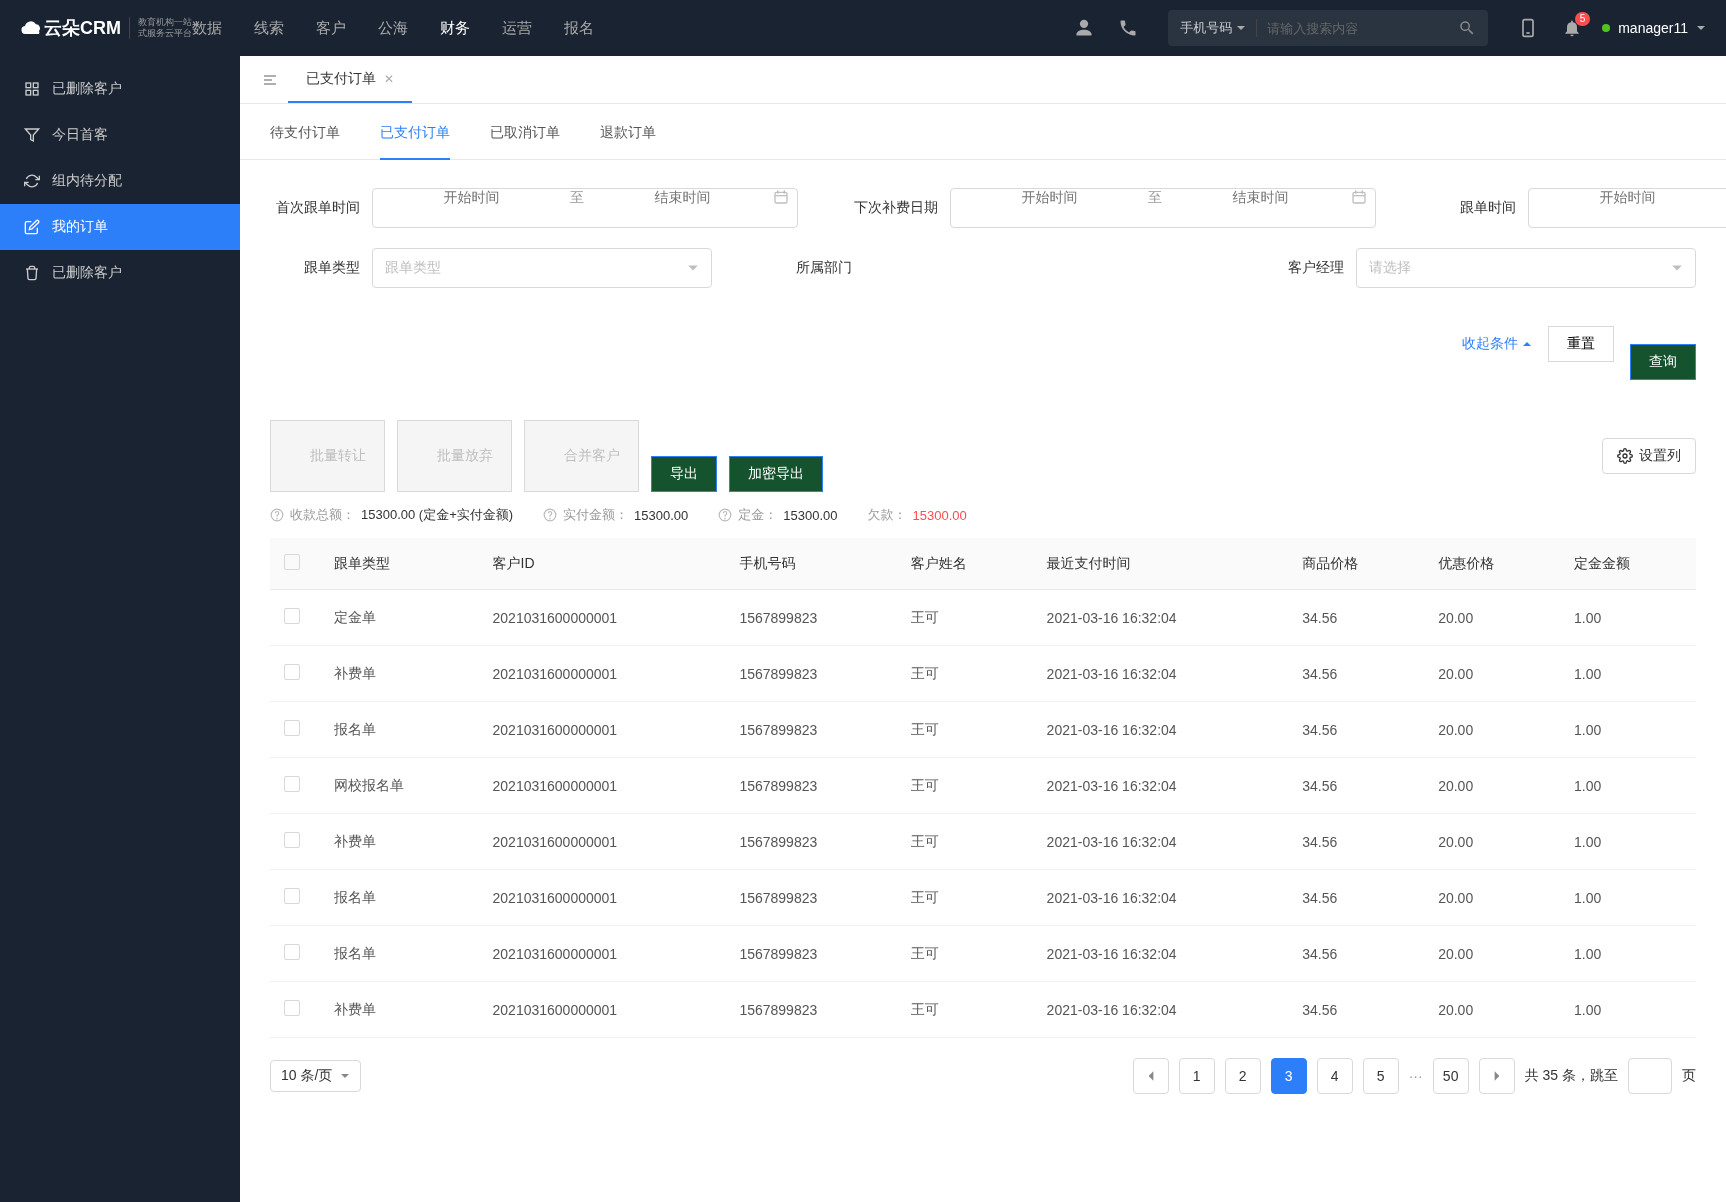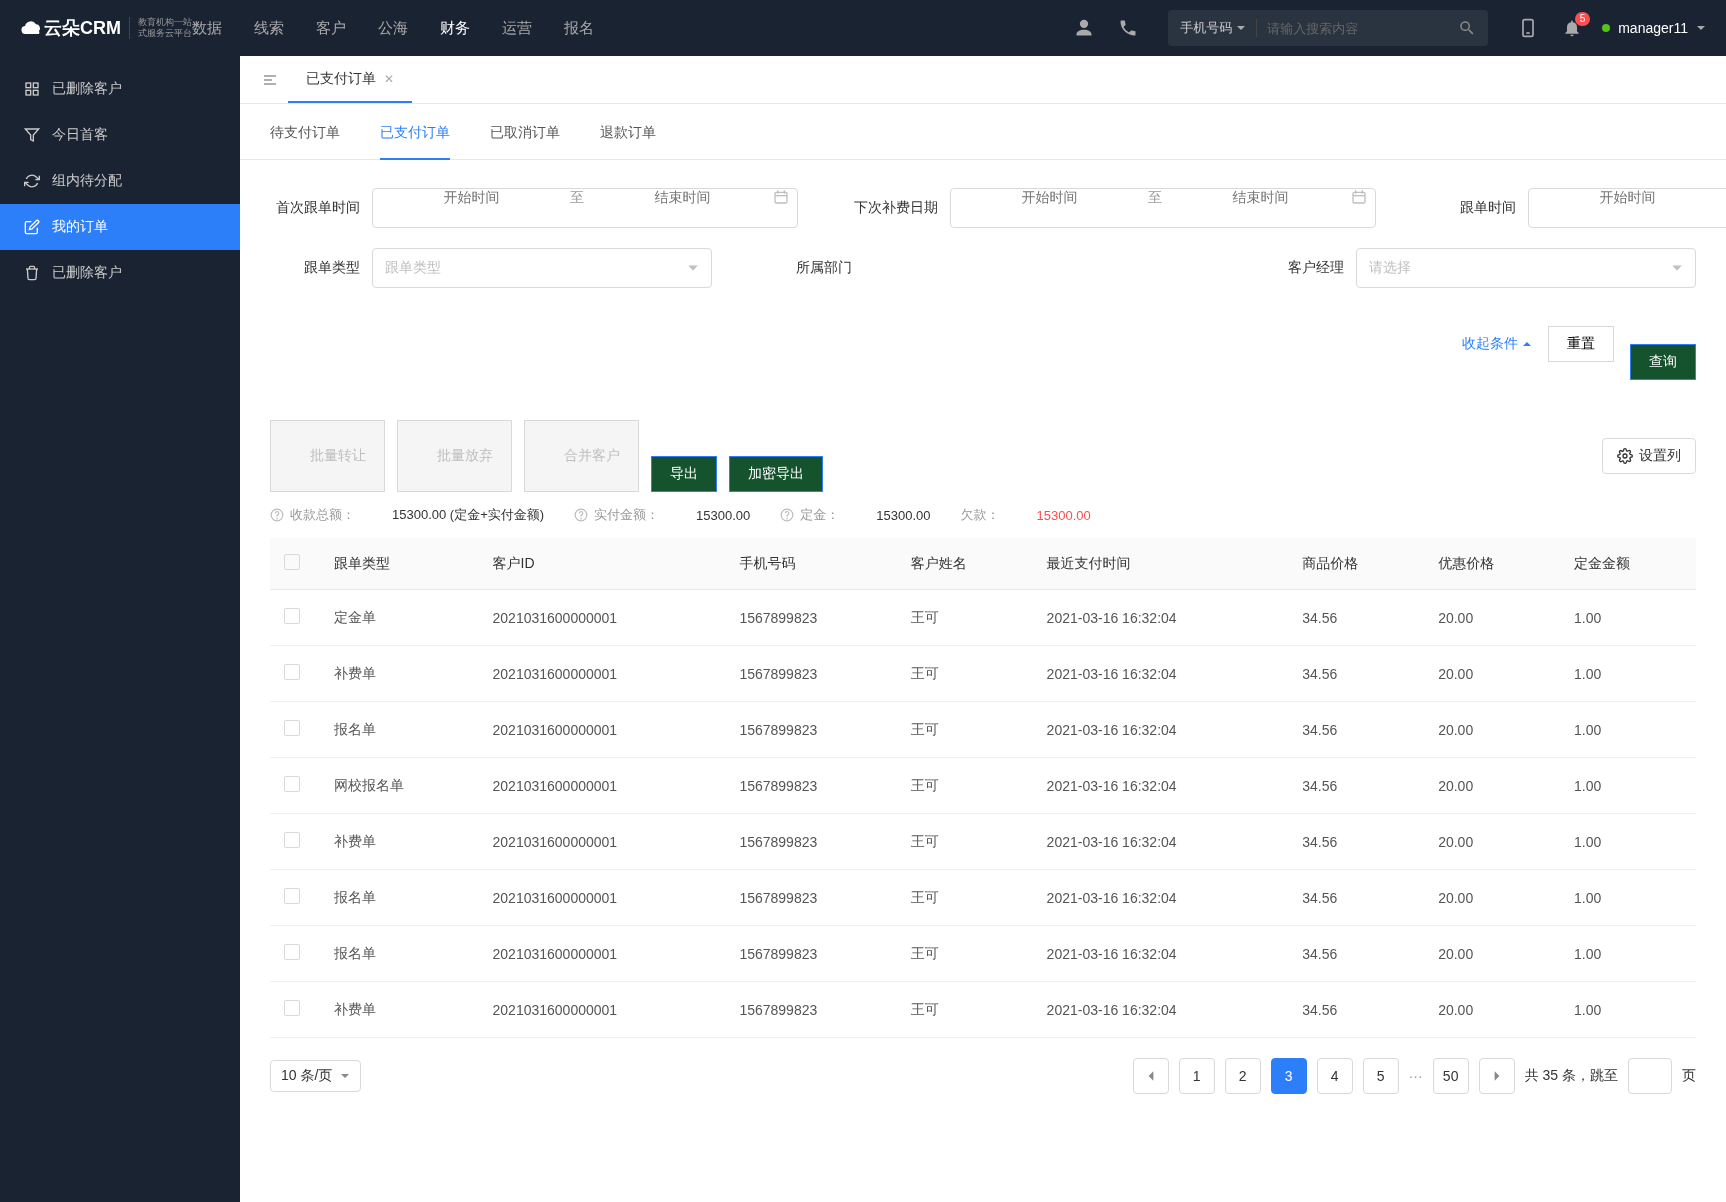--- a/index.html
+++ b/index.html
@@ -63,21 +63,21 @@
     .btn-disabled { color: #bfbfbf; background: #f5f5f5; cursor: not-allowed; padding-left: 39px; }
     
     
     .action-bar { display: flex; justify-content: space-between; padding: 20px 30px 14px; align-items: center; }
     .action-left { display: flex; gap: 12px; }
     .settings-btn { display: flex; align-items: center; gap: 6px; padding: 8px 14px; border: 1px solid #d9d9d9; border-radius: 4px; cursor: pointer; }
     
     
     .summary { padding: 0 30px 14px; display: flex; gap: 30px; color: #999; font-size: 13px; align-items: center; }
     .summary-item { display: flex; align-items: center; gap: 6px; }
-    .summary-val { color: #333; font-weight: 500; margin-left: 31px; }
+    .summary-val { color: #333; font-weight: 500; }
     .summary-val.red { color: #ff4d4f; }
     
     
     .table-wrap { padding: 0 30px; }
     table { width: 100%; border-collapse: collapse; }
     thead { background: #fafafa; }
     th { text-align: left; padding: 16px 14px; font-weight: 500; color: #333; border-bottom: 1px solid #e8e8e8; }
     td { padding: 18px 14px; border-bottom: 1px solid #f0f0f0; color: #555; }
     .checkbox { width: 16px; height: 16px; border: 1px solid #d9d9d9; border-radius: 2px; display: inline-block; }
     

